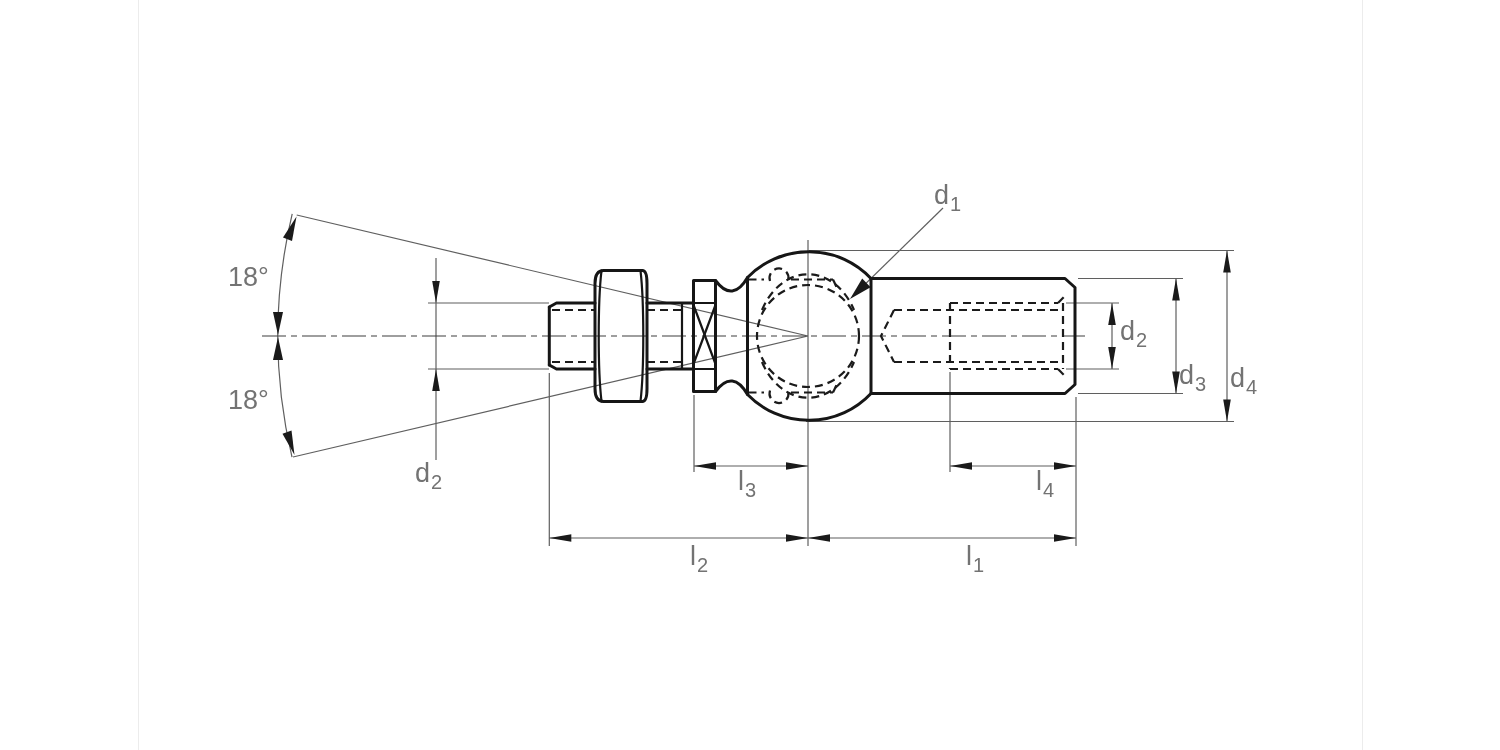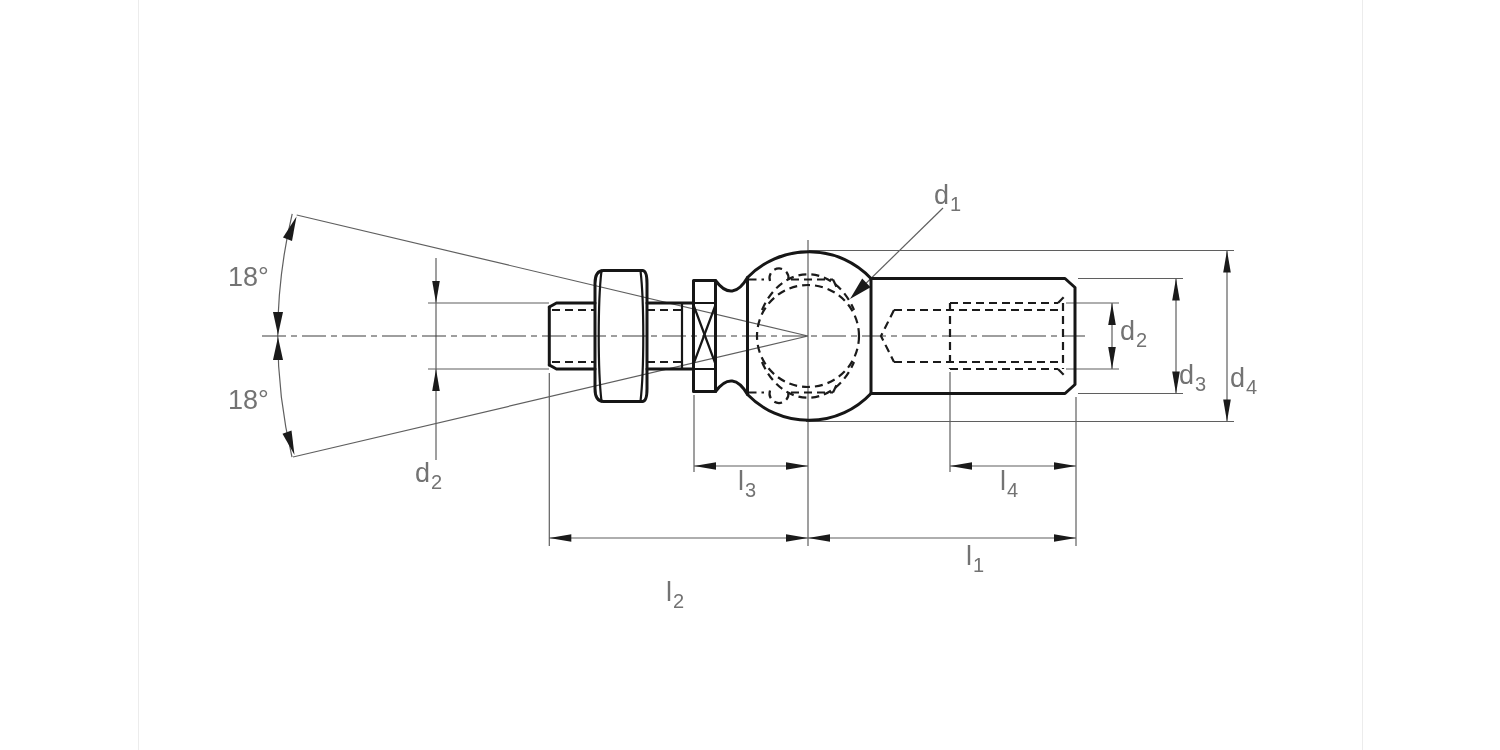--- a/index.html
+++ b/index.html
@@ -173,19 +173,19 @@
   <span class="dim-label" style="left:934px;top:182px;"><span>d</span><span class="sub">1</span></span>
 
   <span class="dim-label" style="left:1120px;top:318px;"><span>d</span><span class="sub">2</span></span>
 
   <span class="dim-label" style="left:1179px;top:318px;margin-top:44px;"><span>d</span><span class="sub">3</span></span>
 
   <span class="dim-label" style="left:1230px;top:318px;margin-top:47px;"><span>d</span><span class="sub">4</span></span>
 
   <span class="dim-label" style="left:738px;top:468px;text-align:center;"><span>l</span><span class="sub">3</span></span>
 
-  <span class="dim-label" style="left:1000px;top:468px;"><span>l</span><span class="sub">4</span></span>
+  <span class="dim-label" style="left:1036px;top:468px;"><span>l</span><span class="sub">4</span></span>
 
-  <span class="dim-label" style="left:666px;top:543px;margin-top:36px;"><span>l</span><span class="sub">2</span></span>
+  <span class="dim-label" style="left:690px;top:543px;"><span>l</span><span class="sub">2</span></span>
 
   <span class="dim-label" style="left:966px;top:543px;"><span>l</span><span class="sub">1</span></span>
 
 </div>
 
 </body></html>

